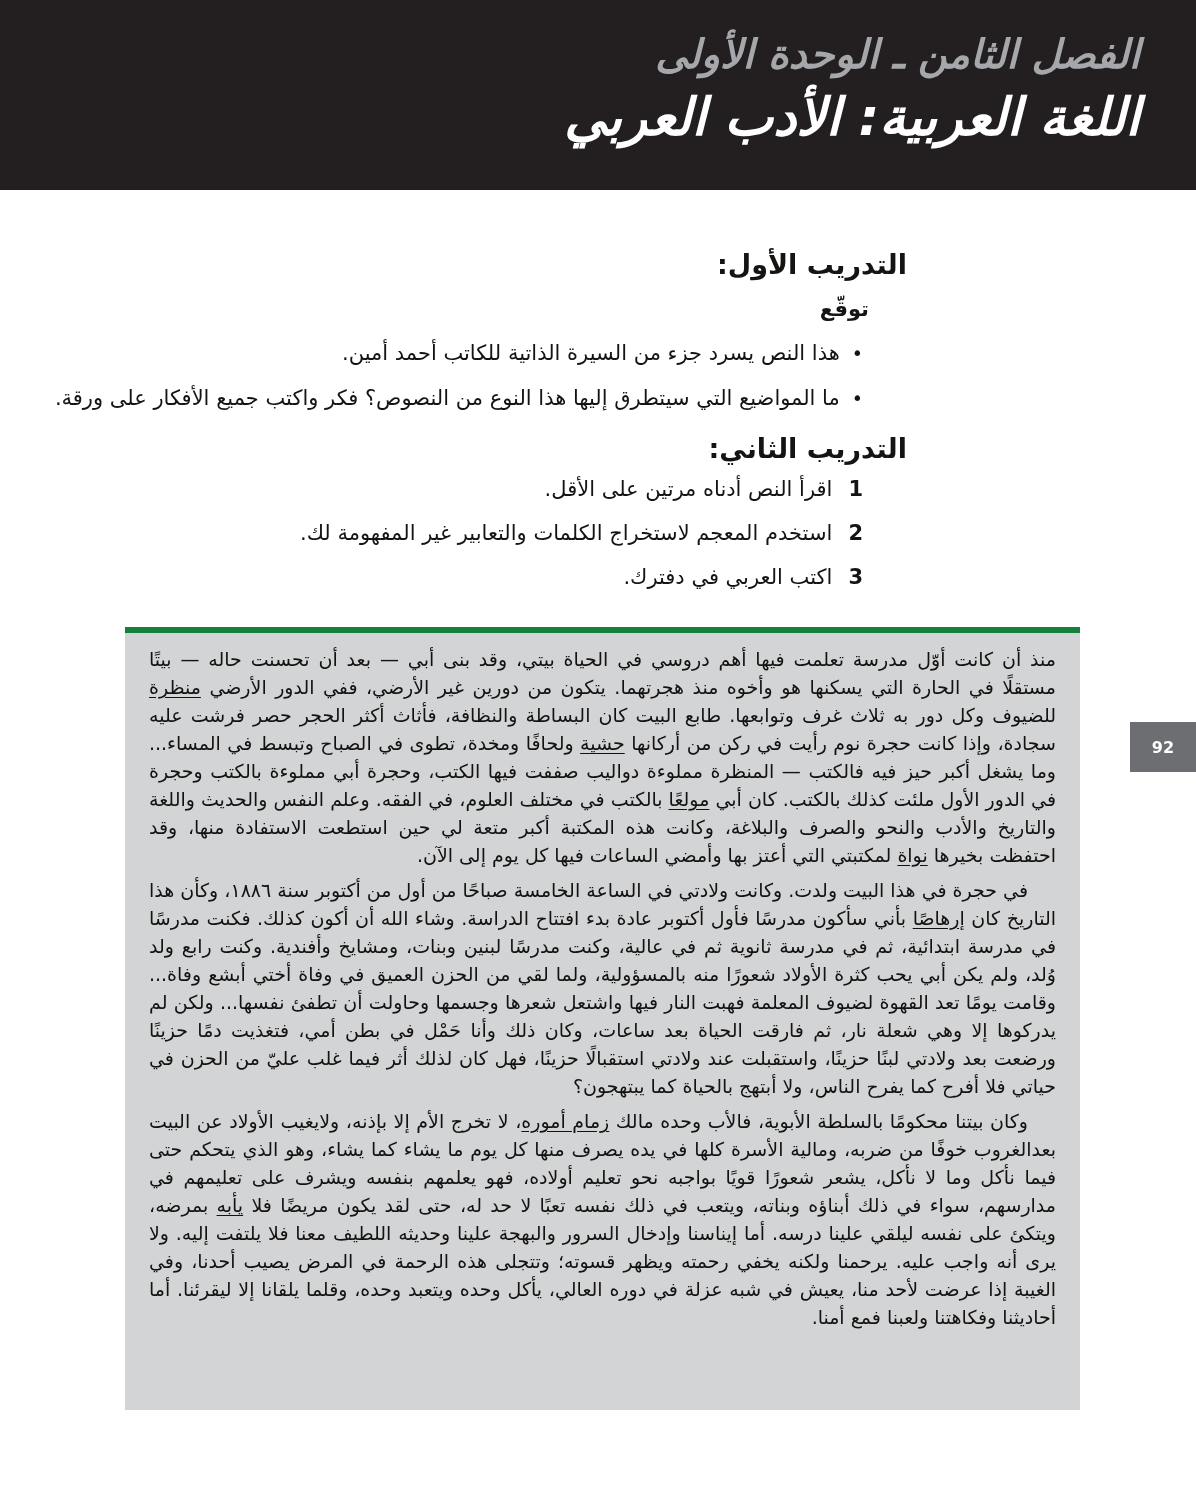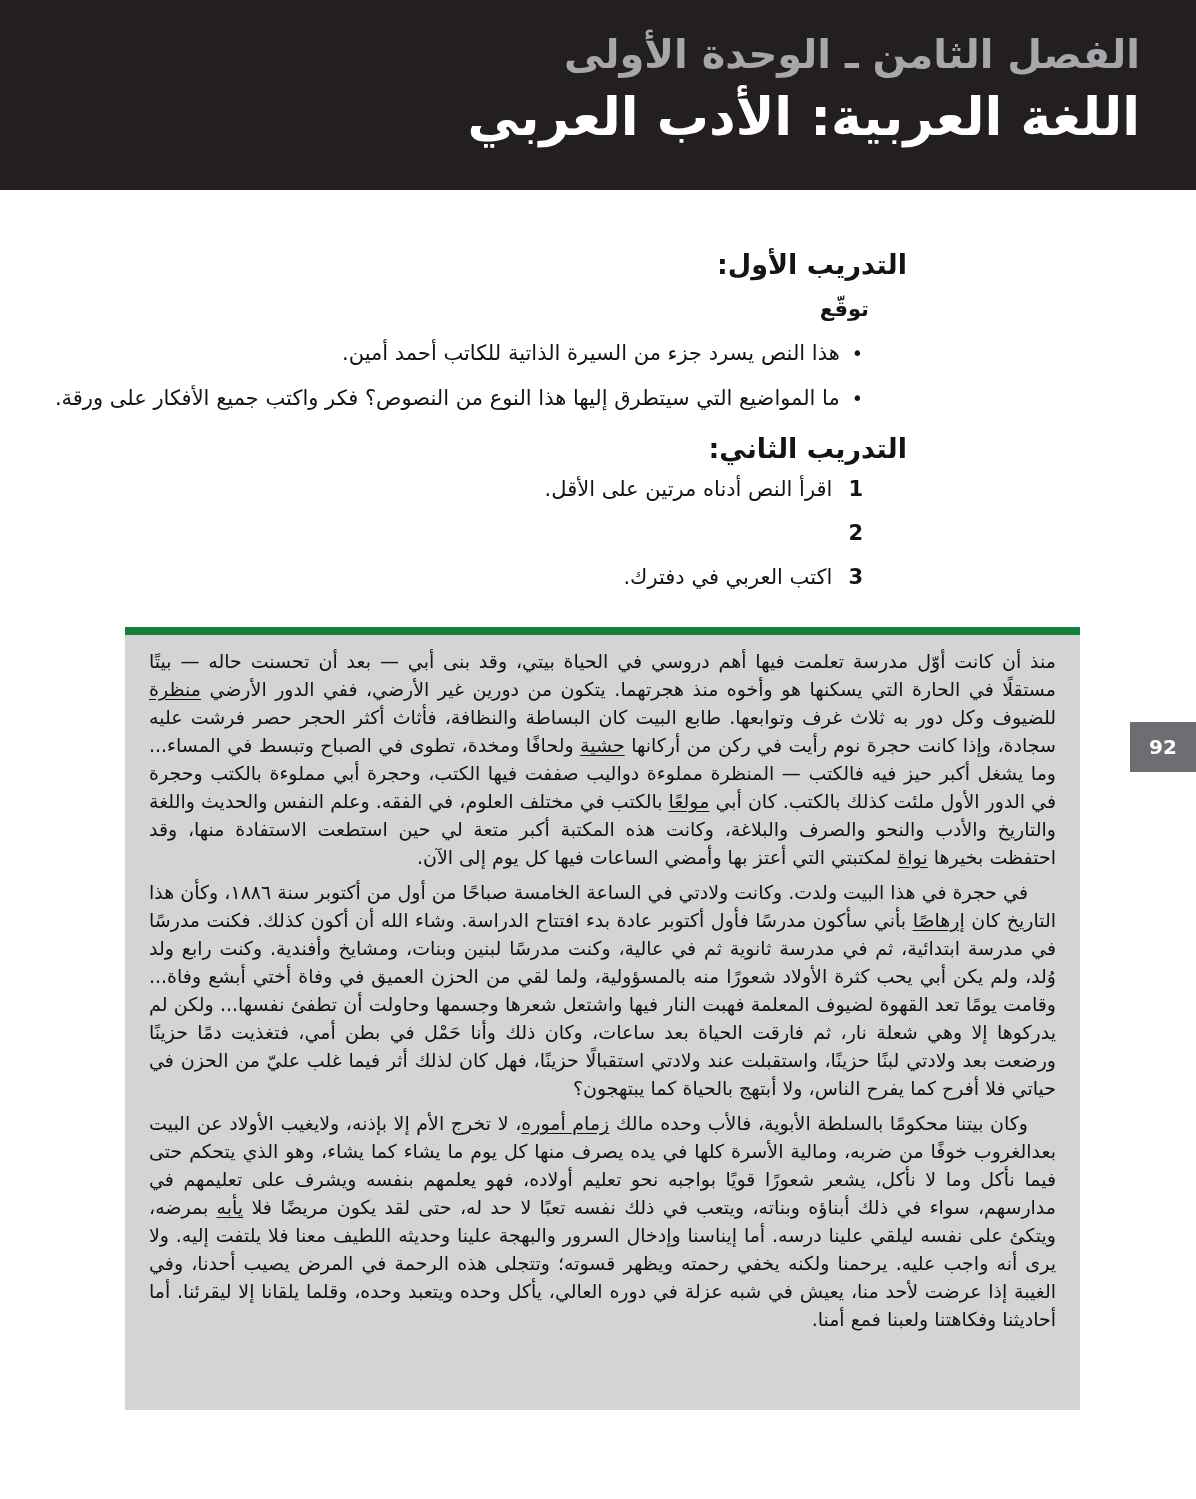--- a/index.html
+++ b/index.html
@@ -19,20 +19,21 @@
 
   
   .banner {
     position: absolute;
     top: 0; left: 0;
     width: 1196px;
     height: 190px;
     background: #231f20;
     box-sizing: border-box;
     padding: 24px 56px 0 16px;
+    font-style: italic;
   }
   .banner .line1 {
     color: #a5a7aa;
     font-size: 40px;
     font-weight: bold;
     line-height: 60px;
     letter-spacing: 0;
   }
   .banner .line2 {
     color: #ffffff;
@@ -92,21 +93,21 @@
   }
 
   
   .passage-box {
     position: absolute;
     top: 627px;
     left: 125px;
     width: 955px;
     height: 783px;
     background: #d2d4d5;
-    border-top: 8px solid #15803d;
+    border-top: 6px solid #15803d;
     box-sizing: border-box;
     padding: 12px 24px 0 24px;
     overflow: hidden;
   }
   .passage-box p {
     margin: 0 0 7px 0;
     font-size: 19px;
     line-height: 28px;
     text-align: justify;
     color: #141210;
@@ -119,21 +120,21 @@
 
   
   .page-badge {
     position: absolute;
     top: 722px;
     right: 0;
     width: 66px;
     height: 50px;
     background: #6d6e71;
     color: #ffffff;
-    font-size: 20px;
+    font-size: 16px;
     font-weight: bold;
     display: flex;
     align-items: center;
     justify-content: center;
     direction: ltr;
   }
 </style>
 </head>
 <body>
 
@@ -161,20 +162,21 @@
 
   <section class="exercise ex2">
     <h2 class="ex-title">التدريب الثاني:</h2>
     <div class="step-list">
         <div class="step-item">
           <span class="num">1</span>
           <span>اقرأ النص أدناه مرتين على الأقل.</span>
         </div>
         <div class="step-item">
           <span class="num">2</span>
+          <span>استخدم المعجم لاستخراج الكلمات والتعابير غير المفهومة لك.</span>
         </div>
         <div class="step-item">
           <span class="num">3</span>
           <span>اكتب العربي في دفترك.</span>
         </div>
       </div>
   </section>
 
   <section class="passage-box">
       <p class=""><span>منذ أن كانت أوّل مدرسة تعلمت فيها أهم دروسي في الحياة بيتي، وقد بنى أبي — بعد أن تحسنت حاله — بيتًا مستقلًا في الحارة التي يسكنها هو وأخوه منذ هجرتهما. يتكون من دورين غير الأرضي، ففي الدور الأرضي </span><u>منظرة</u><span> للضيوف وكل دور به ثلاث غرف وتوابعها. طابع البيت كان البساطة والنظافة، فأثاث أكثر الحجر حصر فرشت عليه سجادة، وإذا كانت حجرة نوم رأيت في ركن من أركانها </span><u>حشية</u><span> ولحافًا ومخدة، تطوى في الصباح وتبسط في المساء... وما يشغل أكبر حيز فيه فالكتب — المنظرة مملوءة دواليب صففت فيها الكتب، وحجرة أبي مملوءة بالكتب وحجرة في الدور الأول ملئت كذلك بالكتب. كان أبي </span><u>مولعًا</u><span> بالكتب في مختلف العلوم، في الفقه. وعلم النفس والحديث واللغة والتاريخ والأدب والنحو والصرف والبلاغة، وكانت هذه المكتبة أكبر متعة لي حين استطعت الاستفادة منها، وقد احتفظت بخيرها </span><u>نواة</u><span> لمكتبتي التي أعتز بها وأمضي الساعات فيها كل يوم إلى الآن.</span></p>

